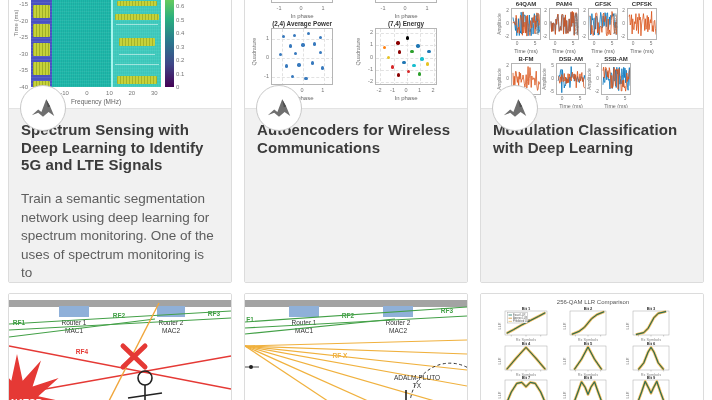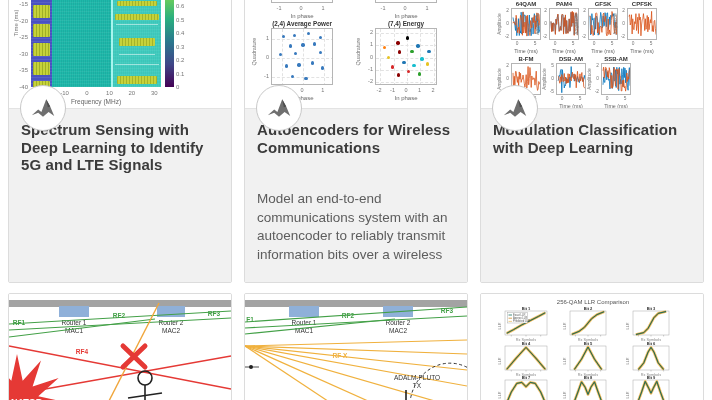--- a/index.html
+++ b/index.html
@@ -69,20 +69,21 @@
         <div class="abs" style="left: 167px; top: 126px; width: 16px; font-size: 6px; color: rgb(119, 119, 119);">0</div>
       </div>
     <div class="badge">
       <svg width="26" height="24" viewBox="0 0 32 30">
         <polygon points="2,24 10,17 14,20 20,4 25,13 30,25 23,20 16,26 10,21" fill="#6f6f6f"></polygon>
         <polygon points="20,4 22,14 25,13" fill="#4d4d4d"></polygon>
       </svg>
     </div>
     <div class="meta">
       <h3 class="card-title">Spectrum Sensing with Deep Learning to Identify 5G and LTE Signals</h3>
+      <p class="card-body">Train a semantic segmentation network using deep learning for spectrum monitoring. One of the uses of spectrum monitoring is to</p>
     </div>
   </article>
 
   <article class="card">
     <div class="thumb" id="thumb-autoenc">
         <div class="abs" style="left: 26px; top: 0px; width: 62px; height: 45px; border: 1px solid rgb(181, 181, 181); box-sizing: border-box; background: rgb(255, 255, 255);"></div>
         <div class="abs" style="left: 29px; top: 47px; width: 10px; text-align: center; font-size: 5.5px; color: rgb(119, 119, 119);">-1</div>
         <div class="abs" style="left: 51px; top: 47px; width: 10px; text-align: center; font-size: 5.5px; color: rgb(119, 119, 119);">0</div>
         <div class="abs" style="left: 73px; top: 47px; width: 10px; text-align: center; font-size: 5.5px; color: rgb(119, 119, 119);">1</div>
         <div class="abs" style="left: 32px; top: 55px; width: 50px; text-align: center; font-size: 6px; color: rgb(102, 102, 102);">In phase</div>
@@ -167,21 +168,20 @@
         <div class="abs" style="left: 130px; top: 137px; width: 62px; text-align: center; font-size: 6px; color: rgb(102, 102, 102);">In phase</div>
       </div>
     <div class="badge">
       <svg width="26" height="24" viewBox="0 0 32 30">
         <polygon points="2,24 10,17 14,20 20,4 25,13 30,25 23,20 16,26 10,21" fill="#6f6f6f"></polygon>
         <polygon points="20,4 22,14 25,13" fill="#4d4d4d"></polygon>
       </svg>
     </div>
     <div class="meta">
       <h3 class="card-title">Autoencoders for Wireless Communications</h3>
-      <p class="card-body">Model an end-to-end communications system with an autoencoder to reliably transmit information bits over a wireless</p>
     </div>
   </article>
 
   <article class="card">
     <div class="thumb" id="thumb-mod">
         <div class="abs" style="left: 22px; top: 43px; width: 46px; text-align: center; font-size: 6px; font-weight: bold; color: rgb(51, 51, 51);">64QAM</div>
         <div class="abs" style="left: 30px; top: 50px; width: 30px; height: 32px; border: 1px solid rgb(181, 181, 181); box-sizing: border-box; background: rgb(255, 255, 255);"><svg width="28" height="30">
             <polyline points="1,8.454161440953612 1.627906976744186,12.043708266690373 2.255813953488372,12.788041435182095 2.883720930232558,16.005498899146914 3.511627906976744,21.493704663589597 4.1395348837209305,9.225292498245835 4.767441860465116,26.668285908177495 5.395348837209303,19.789078284054995 6.023255813953488,20.085218897089362 6.651162790697675,9.636400764808059 7.27906976744186,26.543559232726693 7.906976744186046,22.001100869849324 8.534883720930232,24.041713770478964 9.162790697674419,3.2005586698651314 9.790697674418606,25.057323060929775 10.418604651162791,19.39141822233796 11.046511627906977,3.3423026092350483 11.674418604651162,17.73354160040617 12.30232558139535,6.138614673167467 12.930232558139535,5.908500803634524 13.55813953488372,7.678353091701865 14.186046511627907,23.648892536759377 14.813953488372093,13.137143813073635 15.441860465116278,8.30674609914422 16.069767441860463,26.804954309016466 16.697674418604652,18.803536869585514 17.325581395348838,6.009541254490614 17.953488372093023,22.79471330344677 18.581395348837212,20.30662635527551 19.209302325581394,26.670587550848722 19.837209302325583,8.795858804136515 20.465116279069765,11.141795687377453 21.093023255813954,25.08151483722031 21.72093023255814,14.406622745096684 22.348837209302324,4.679027756676078 22.976744186046513,9.366955418139696 23.6046511627907,20.154629370197654 24.232558139534884,6.4437764044851065 24.86046511627907,13.10656370781362 25.488372093023255,10.140338508412242 26.11627906976744,24.362302171066403 26.74418604651163,14.293026180937886 27.372093023255815,20.949371298775077 28,23.674142617732286" fill="none" stroke="#0072bd" stroke-width="0.8"></polyline>
             <polyline points="1,14.236366590019315 1.627906976744186,12.700980282621458 2.255813953488372,14.030431415420026 2.883720930232558,14.222109452239238 3.511627906976744,16.2667152879294 4.1395348837209305,6.240222862455994 4.767441860465116,10.659706476260908 5.395348837209303,23.64924008329399 6.023255813953488,20.70928777498193 6.651162790697675,18.13743642170448 7.27906976744186,24.49922309385147 7.906976744186046,13.048261863877997 8.534883720930232,6.221615510294214 9.162790697674419,8.145484956214204 9.790697674418606,11.86075831297785 10.418604651162791,26.316044808598235 11.046511627906977,2.8194188073975965 11.674418604651162,24.013398488634266 12.30232558139535,18.89604046905879 12.930232558139535,13.044868064112961 13.55813953488372,24.097931721364148 14.186046511627907,6.832680581719615 14.813953488372093,27.101879394147545 15.441860465116278,6.2965697242179886 16.069767441860463,14.334184699575417 16.697674418604652,14.948782429564744 17.325581395348838,25.483039791695774 17.953488372093023,26.59990338748321 18.581395348837212,11.562788187875412 19.209302325581394,16.831129455124028 19.837209302325583,18.750722171156667 20.465116279069765,9.048149408656172 21.093023255813954,8.383734582457691 21.72093023255814,13.602697238093242 22.348837209302324,6.2687749103643 22.976744186046513,24.72629972244613 23.6046511627907,11.847307972842827 24.232558139534884,18.33599881036207 24.86046511627907,3.8487456453731284 25.488372093023255,11.687692544306628 26.11627906976744,4.321121465996839 26.74418604651163,16.661096386844292 27.372093023255815,14.630083538009785 28,5.2919119343860075" fill="none" stroke="#d95319" stroke-width="0.8"></polyline>
           </svg></div>

